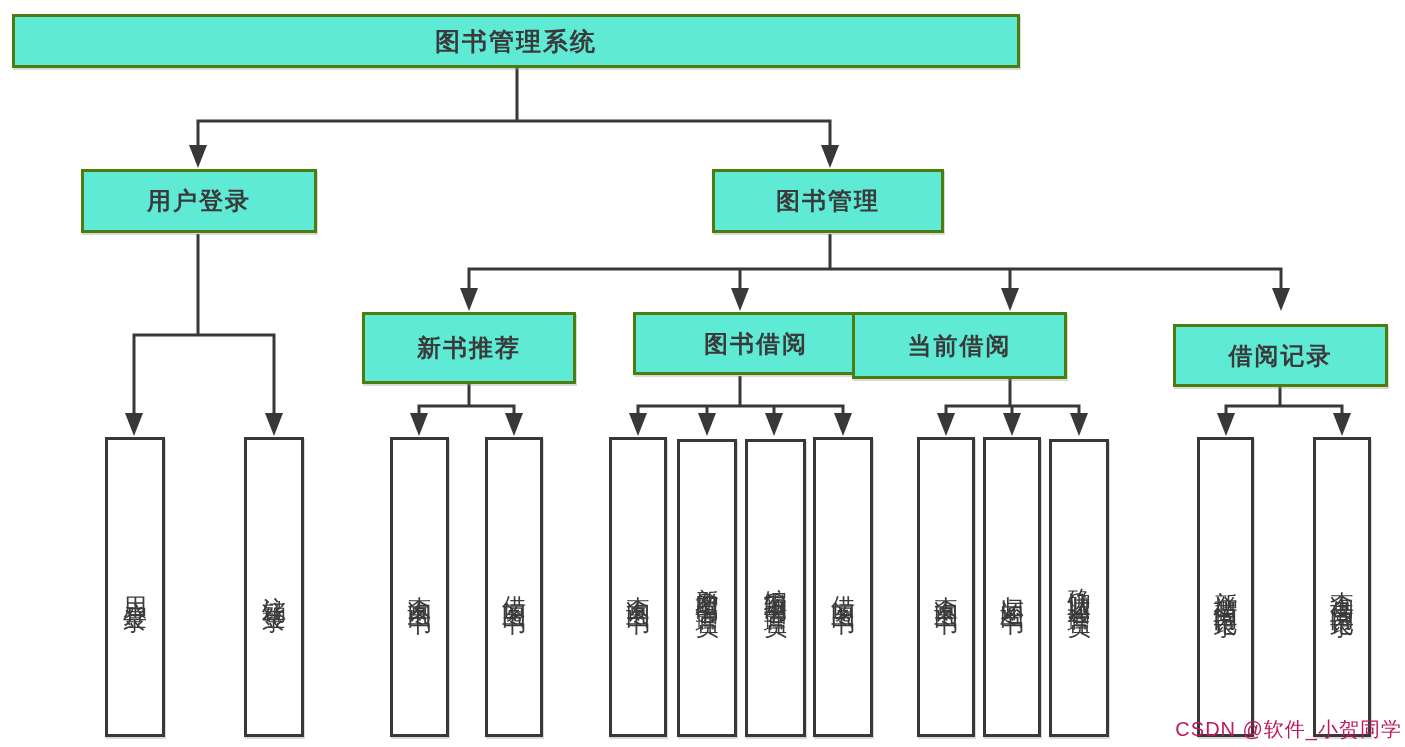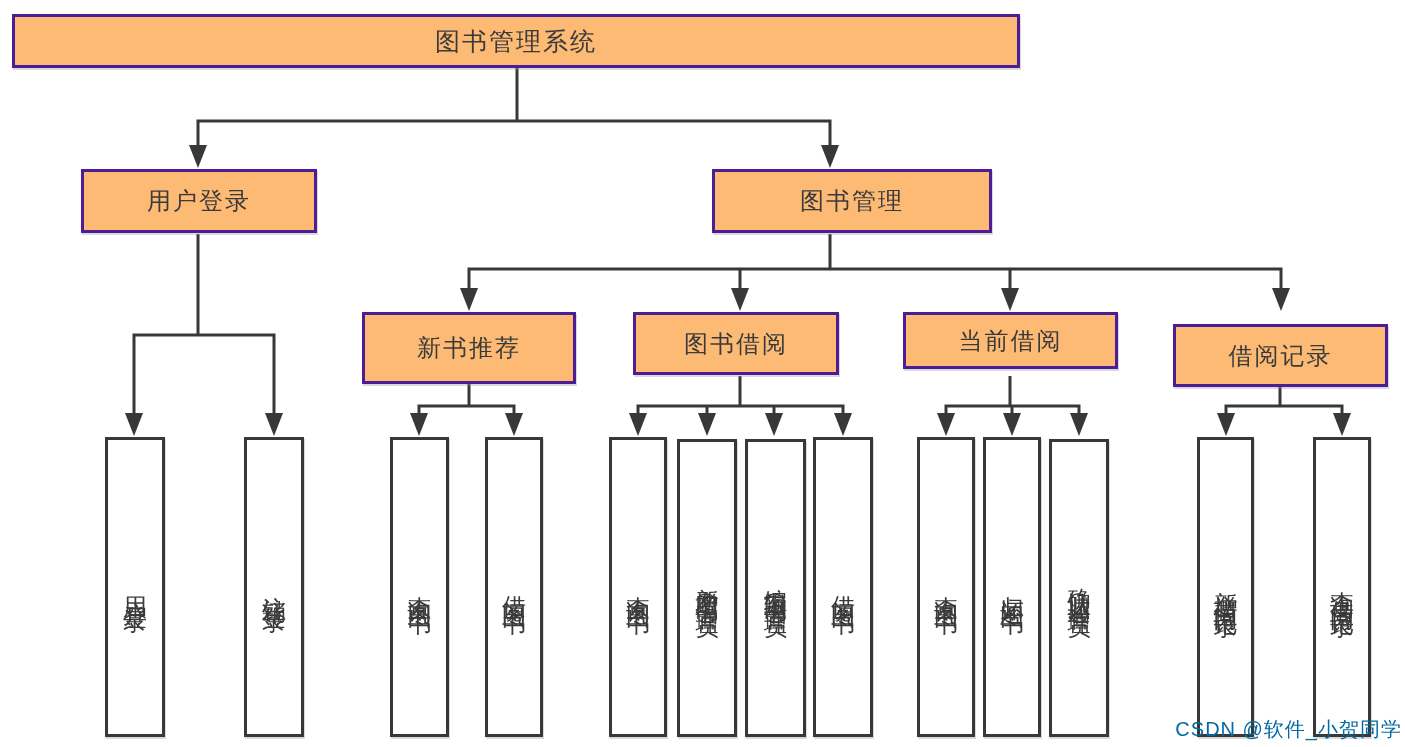--- a/index.html
+++ b/index.html
@@ -2,39 +2,40 @@
 <html><head>
 <meta charset="utf-8">
 <style>
   html,body{margin:0;padding:0;background:#ffffff;}
   .canvas{
     position:relative;width:1405px;height:747px;background:#ffffff;overflow:hidden;
     font-family:"Liberation Sans","DejaVu Sans",sans-serif;color:#3a3a3a;
   }
   .lines{position:absolute;left:0;top:0;width:1405px;height:747px;pointer-events:none;}
   .hbox{
-    position:absolute;box-sizing:border-box;background:#fdba74;border:3px solid #4c1d95;
+    position:absolute;box-sizing:border-box;background:#5eead4;border:3px solid #4d7c0f;
     display:flex;align-items:center;justify-content:center;
     font-size:24px;letter-spacing:2px;white-space:nowrap;
     box-shadow:1px 2px 0 rgba(150,150,150,0.35);
+    font-weight:bold;
   }
   .root{font-size:25px;}
   .vbox{
     position:absolute;box-sizing:border-box;background:#ffffff;border:3px solid #383838;
     display:flex;align-items:center;justify-content:center;
     box-shadow:1px 2px 0 rgba(150,150,150,0.35);
   }
   .vbox span{
     writing-mode:vertical-rl;text-orientation:mixed;
     font-size:24px;letter-spacing:5px;line-height:1;white-space:nowrap;
   }
   .vbox.long span{letter-spacing:4px;font-size:23px;}
   .watermark{
     position:absolute;right:3px;bottom:4px;z-index:5;
-    font-size:20px;color:#0369a1;letter-spacing:1px;white-space:nowrap;
+    font-size:20px;color:#be185d;letter-spacing:1px;white-space:nowrap;
   }
 </style>
 </head>
 <body>
 
 <div class="canvas">
 
   <svg class="lines" viewBox="0 0 1405 747" xmlns="http://www.w3.org/2000/svg">
     <g stroke="#383838" stroke-width="3" fill="none">
 
@@ -71,25 +72,25 @@
       <polygon points="1003,413 1021,413 1012,436"></polygon>
       <polygon points="1070,413 1088,413 1079,436"></polygon>
       <polygon points="1217,413 1235,413 1226,436"></polygon>
       <polygon points="1333,413 1351,413 1342,436"></polygon>
     </g>
   </svg>
 
   <div class="hbox root" style="left:12px;top:14px;width:1008px;height:54px;">图书管理系统</div>
 
   <div class="hbox" style="left:81px;top:169px;width:236px;height:64px;">用户登录</div>
-  <div class="hbox" style="left:712px;top:169px;width:280px;height:64px;">图书管理</div>
+  <div class="hbox" style="left:712px;top:169px;width:232px;height:64px;">图书管理</div>
 
   <div class="hbox" style="left:362px;top:312px;width:214px;height:72px;">新书推荐</div>
-  <div class="hbox" style="left:633px;top:312px;width:206px;height:63px;">图书借阅</div>
-  <div class="hbox" style="left:903px;top:312px;width:215px;height:57px;">当前借阅</div>
+  <div class="hbox" style="left:633px;top:312px;width:246px;height:63px;">图书借阅</div>
+  <div class="hbox" style="left:852px;top:312px;width:215px;height:67px;">当前借阅</div>
   <div class="hbox" style="left:1173px;top:324px;width:215px;height:63px;">借阅记录</div>
 
   <div class="vbox" style="left:105px;top:437px;width:60px;height:300px;">
     <span>用户登录</span>
   </div>
   <div class="vbox" style="left:244px;top:437px;width:60px;height:300px;">
     <span>注销登录</span>
   </div>
 
   <div class="vbox" style="left:390px;top:437px;width:59px;height:300px;">

